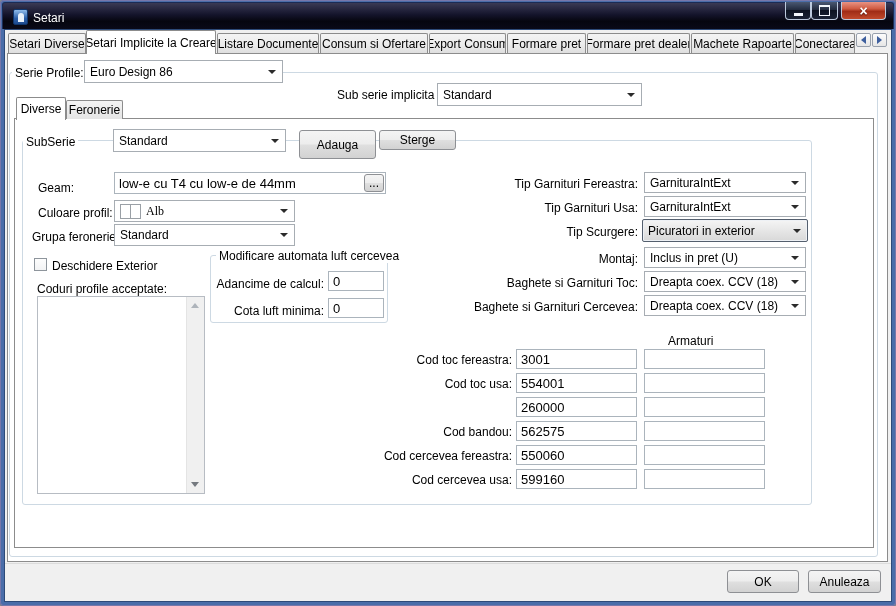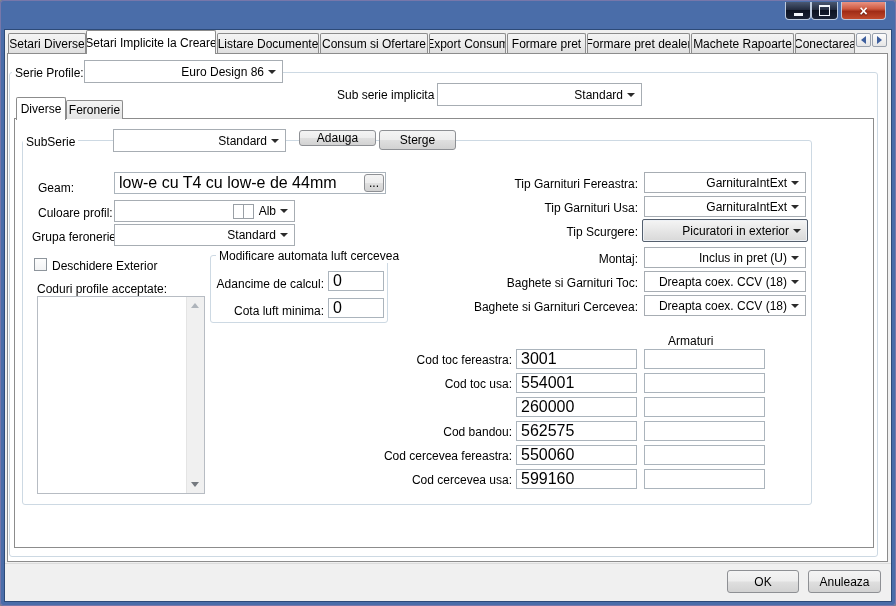--- a/index.html
+++ b/index.html
@@ -39,45 +39,49 @@
   .grouplabel{background:#fff;padding:0 3px;white-space:nowrap;z-index:4;}
   
   .innertab{height:22px;background:linear-gradient(180deg,#f4f4f4,#e4e4e4);border:1px solid #8c8c8c;border-bottom:none;
             border-radius:2px 2px 0 0;display:flex;align-items:center;justify-content:center;z-index:4;}
   .innertab.active{background:#fff;z-index:6;}
   .innerpane{left:14px;top:118px;width:860px;height:430px;background:#fff;border:1px solid #8c8c8c;z-index:3;}
   
   .label{white-space:nowrap;z-index:5;}
   .r{text-align:right;}
   .combo{background:#fff;border:1px solid #a7adb3;display:flex;align-items:center;
-         padding:0 18px 0 5px;white-space:nowrap;overflow:hidden;z-index:5;justify-content:flex-end;}
+         padding:0 18px 0 5px;white-space:nowrap;overflow:hidden;z-index:5;}
   .combo .arrow{position:absolute;right:6px;top:50%;margin-top:-2px;width:0;height:0;
                 border-left:4px solid transparent;border-right:4px solid transparent;border-top:4px solid #2b2b2b;}
   .combo.focused{border:1px solid #545f6e;border-radius:2px;
                  background:linear-gradient(180deg,#f5f5f5,#e8e8e8 45%,#d8d8d8);box-shadow:inset 0 0 0 1px #eef1f5;}
-  .textbox{background:#fff;border:1px solid #abb4bc;padding:1px 4px;font-size:16px;z-index:5;
+  .textbox{background:#fff;border:1px solid #abb4bc;padding:1px 4px;font-size:13px;z-index:5;
            font-family:"Liberation Sans","DejaVu Sans",sans-serif;outline:none;}
   .btn{background:linear-gradient(180deg,#f4f4f4,#ededed 48%,#dfdfdf 52%,#d2d2d2);
        border:1px solid #8e9094;border-radius:3px;display:flex;align-items:center;justify-content:center;z-index:5;
        font-family:"Liberation Sans","DejaVu Sans",sans-serif;font-size:12px;}
   .checkbox{width:13px;height:13px;background:linear-gradient(180deg,#fdfdfd,#f2f3f4);border:1px solid #8e959c;z-index:5;}
   .swatch{display:inline-flex;margin-right:5px;}
   .swatch i{width:9px;height:13px;background:#fff;border:1px solid #9aa0a6;display:block;}
   .swatch i+i{border-left:none;}
   .listbox{background:#fff;border:1px solid #b7bcc3;z-index:5;}
   .lb-scroll{position:absolute;right:0;top:0;bottom:0;width:17px;background:#f0f0f0;border-left:1px solid #e4e4e4;}
   .lb-up{position:absolute;top:6px;left:4px;width:0;height:0;border-left:4px solid transparent;border-right:4px solid transparent;border-bottom:5px solid #aeb4bb;}
   .lb-down{position:absolute;bottom:6px;left:4px;width:0;height:0;border-left:4px solid transparent;border-right:4px solid transparent;border-top:5px solid #74797f;}
   .footer{left:5px;top:563px;width:886px;height:38px;background:#f0f0f0;border-top:1px solid #dcdcdc;z-index:2;}
 </style>
 </head>
 <body>
 
 <div class="window">
 
+  <div class="abs titlebar">
+    <div class="abs app-icon"></div>
+    <div class="abs title-text">Setari</div>
+  </div>
   <div class="abs capbtn" style="left:785px;top:2px;width:26px;">
     <span class="glyph-min"></span>
   </div>
   <div class="abs capbtn" style="left:811px;top:2px;width:27px;">
     <span class="glyph-max"></span>
   </div>
   <div class="abs capbtn close" style="left:841px;top:2px;width:45px;">
     <span class="glyph-close">×</span>
   </div>
 
@@ -139,35 +143,35 @@
   <div class="abs innertab" style="left:66px;top:100px;width:57px;height:19px;">
       <span>Feronerie</span>
     </div>
 
   <div class="abs groupbox" style="left:22px;top:140px;width:790px;height:365px;"></div>
   <div class="abs label grouplabel" style="left:23px;top:135px;">SubSerie</div>
   <div class="abs combo" style="left:113px;top:129px;width:173px;height:23px;">
     <span>Standard</span>
     <span class="arrow"></span>
   </div>
-  <div class="abs btn" style="left:299px;top:130px;width:77px;height:16px;">
+  <div class="abs btn" style="left:299px;top:130px;width:77px;height:29px;">
       <span>Adauga</span>
     </div>
   <div class="abs btn" style="left:379px;top:130px;width:77px;height:20px;">
       <span>Sterge</span>
     </div>
 
   <div class="abs label" style="left:38px;top:181px;">Geam:</div>
   <input class="abs textbox" style="left: 114px; top: 172px; width: 272px; height: 22px;" value="low-e cu T4 cu low-e de 44mm">
   <div class="abs btn" style="left:364px;top:174px;width:20px;height:18px;">
       <span>...</span>
     </div>
 
   <div class="abs label" style="left:38px;top:206px;">Culoare profil:</div>
-  <div class="abs combo" style="left:114px;top:200px;width:181px;height:22px;">
+  <div class="abs combo" style="left:114px;top:200px;width:181px;height:22px;font-family:Liberation Serif, serif;">
     <span class="swatch">
         <i></i>
         <i></i>
       </span>
     <span>Alb</span>
     <span class="arrow"></span>
   </div>
 
   <div class="abs label" style="left:32px;top:230px;">Grupa feronerie:</div>
   <div class="abs combo" style="left:114px;top:224px;width:181px;height:22px;">

